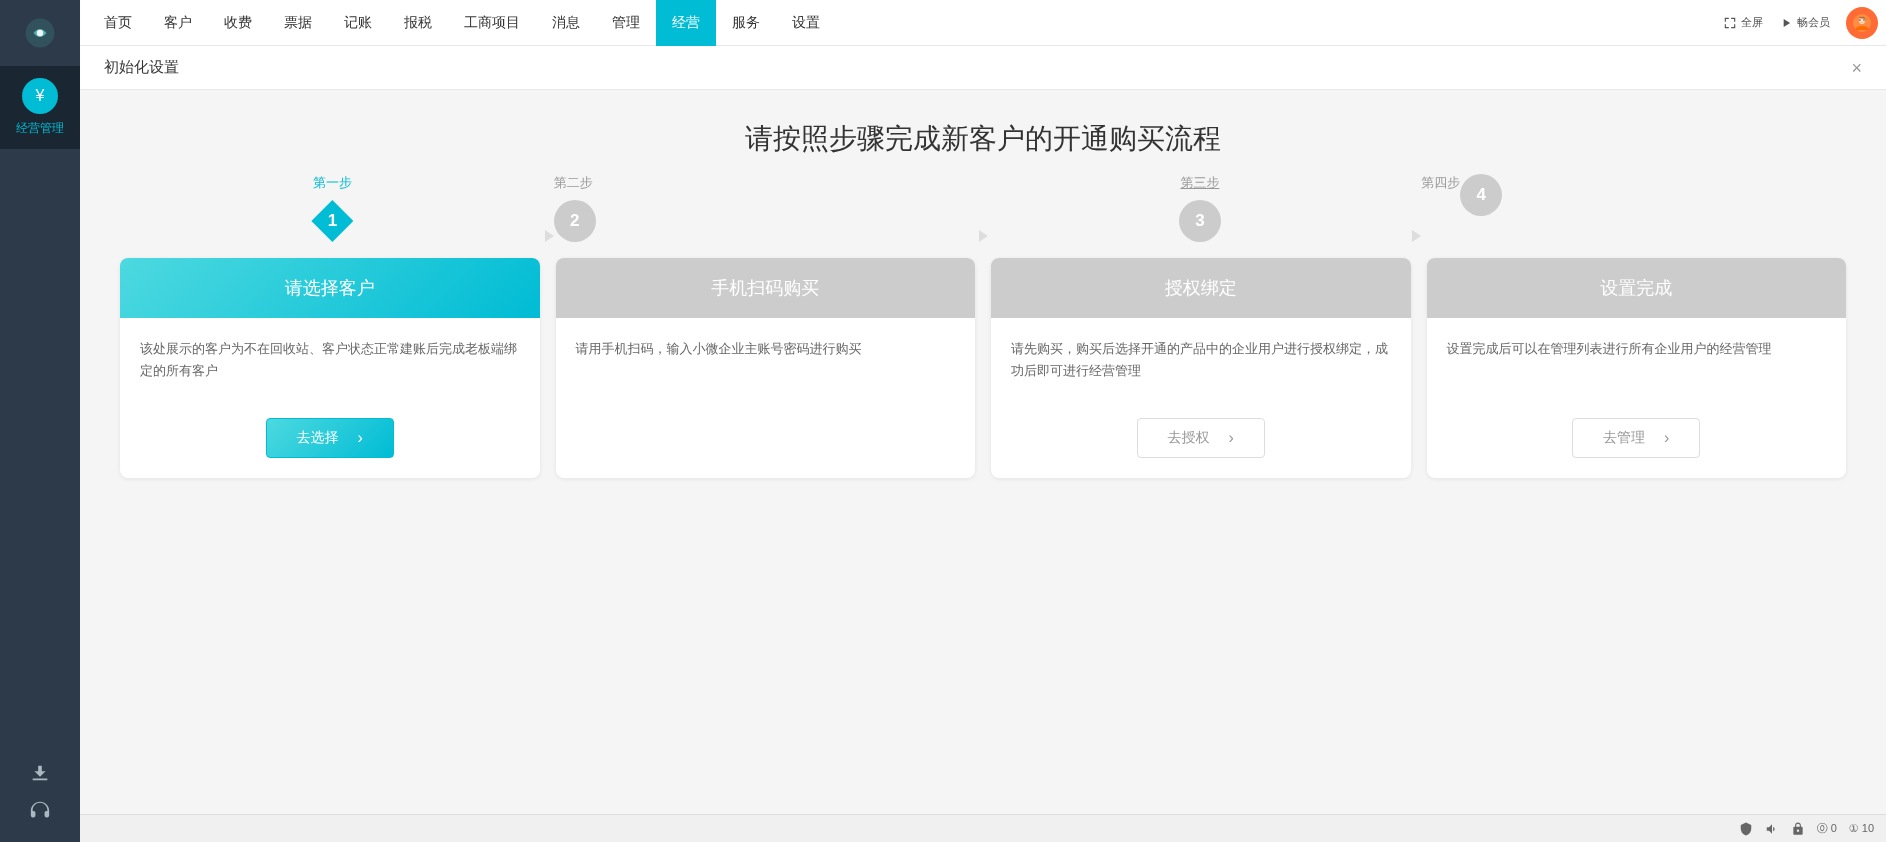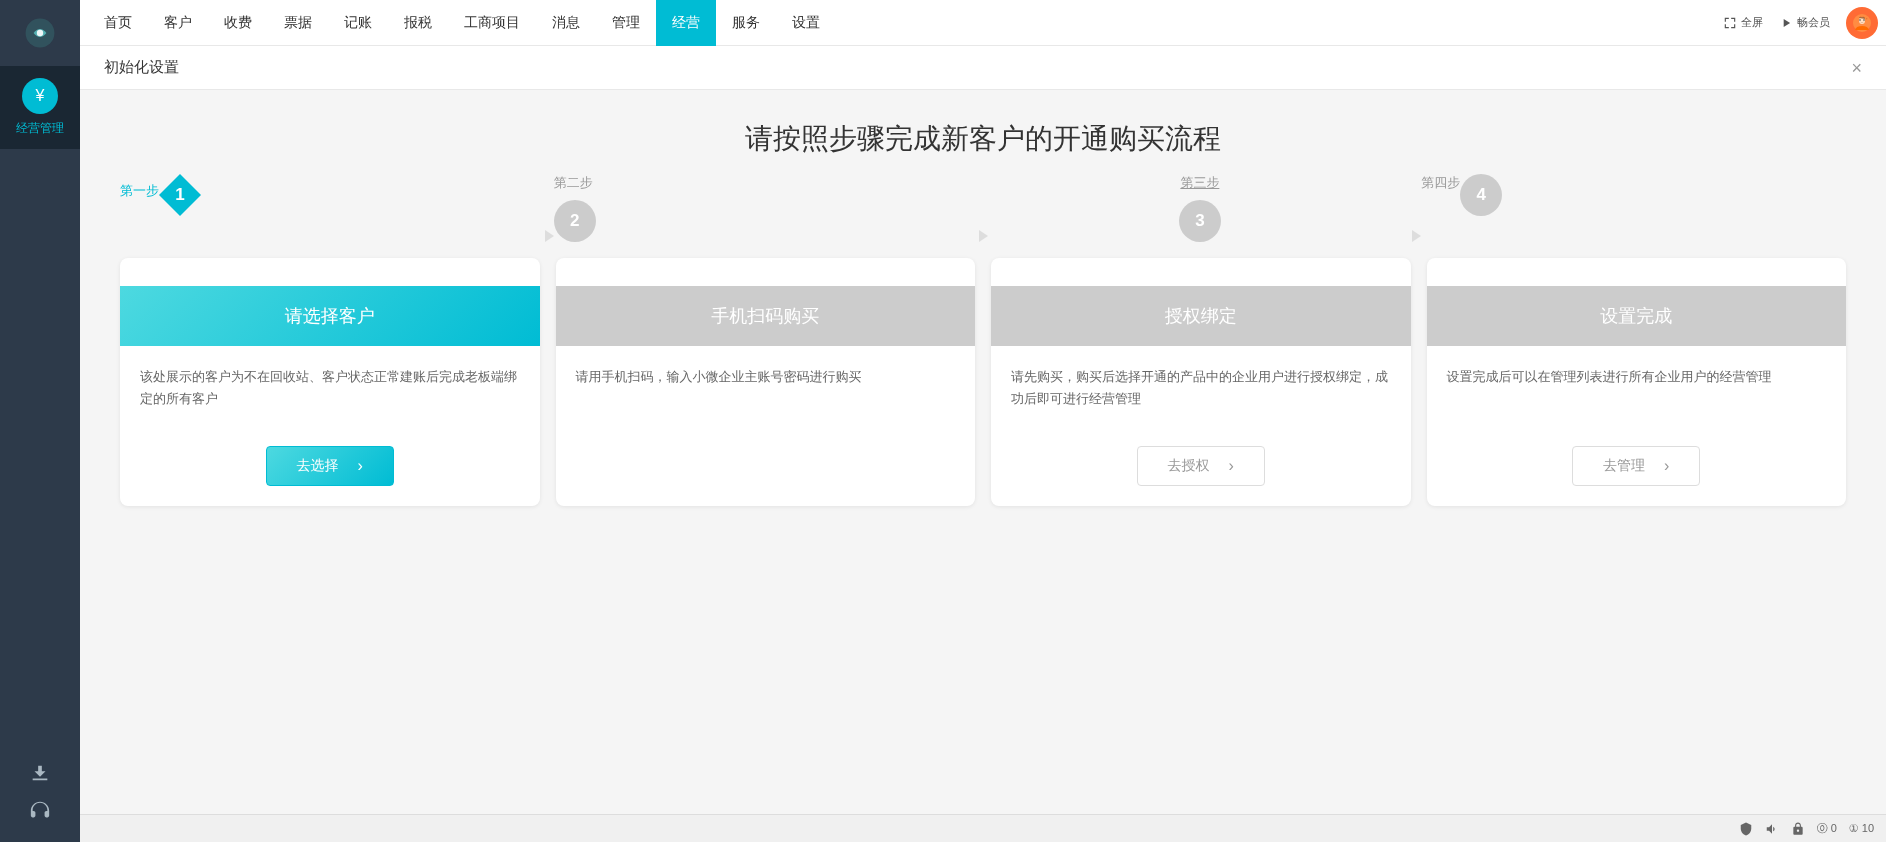--- a/index.html
+++ b/index.html
@@ -170,21 +170,20 @@
       box-shadow: 0 1px 4px rgba(0,0,0,0.08);
       display: flex;
       flex-direction: column;
     }
     .card-header {
       padding: 18px 0;
       text-align: center;
       font-size: 18px;
       color: #fff;
       background: #ccc;
-      margin-top: 28px;
     }
     .card-header.active {
       background: linear-gradient(135deg, #4dd9e0, #00bcd4);
     }
     .card-body {
       padding: 20px;
       flex: 1;
       font-size: 13px;
       color: #666;
       line-height: 1.7;
@@ -313,21 +312,21 @@
   <div class="page-header">
     <span class="page-title">初始化设置</span>
     <span class="close-btn">×</span>
   </div>
 
   <div class="setup-page">
     <h1 class="setup-title">请按照步骤完成新客户的开通购买流程</h1>
 
     <div style="display:flex; align-items:flex-start; width:100%; margin-bottom: 16px;">
 
-      <div style="display:flex; flex-direction:row; align-items:center; width:25%;">
+      <div style="display:flex; flex-direction:column; align-items:center; width:25%;">
         <div style="font-size:13px; color:#00bcd4; margin-bottom:8px;">第一步</div>
         <div style="width:42px; height:42px; background:#00bcd4; clip-path:polygon(50% 0%, 100% 50%, 50% 100%, 0% 50%); display:flex; align-items:center; justify-content:center; position:relative; z-index:2;">
           <span style="color:#fff; font-size:17px; font-weight:bold;">1</span>
         </div>
       </div>
 
       <div style="flex:1; display:flex; align-items:center; margin-top:56px;">
         <div style="height:2px; flex:1; background:#ddd;"></div>
         <div style="width:0;height:0;border-top:6px solid transparent;border-bottom:6px solid transparent;border-left:9px solid #ddd;"></div>
       </div>

